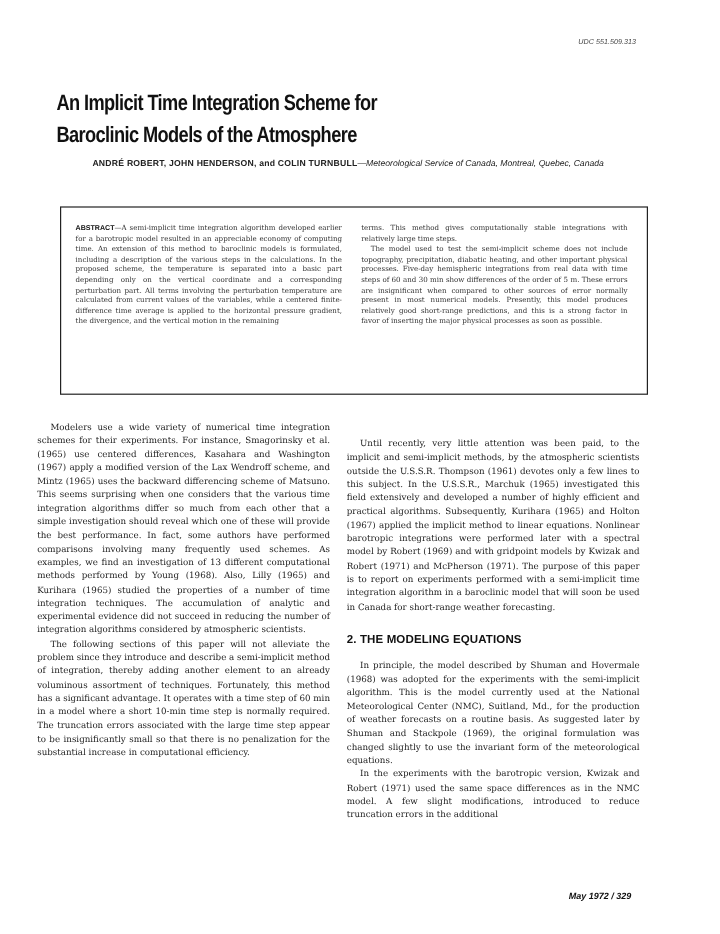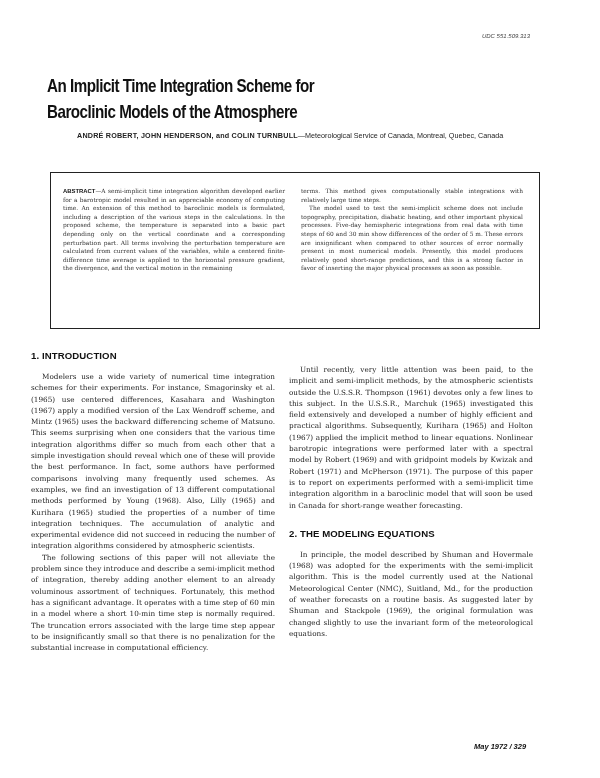--- a/index.html
+++ b/index.html
@@ -19,21 +19,21 @@
       font-weight: bold; font-size: 18.5px; line-height: 26px;
       letter-spacing: -0.6px; transform: scaleX(0.82); transform-origin: left top;
       color: #111;
     }
     .authors {
       position: absolute; left: 49px; top: 131px; width: 460px;
       font-family: "Liberation Sans", sans-serif;
       font-size: 7.2px; line-height: 10px; color: #222;
     }
     .authors .names { font-weight: bold; letter-spacing: 0.2px; margin-left: 28px; }
-    .authors .aff { }
+    .authors .aff { font-style: italic; }
     .abstract-box {
       position: absolute; left: 50px; top: 172px; width: 490px; height: 157px;
       border: 1px solid #222; box-sizing: border-box;
     }
     .abstract-cols {
       position: absolute; left: 12px; top: 14px; right: 16px;
       display: flex; gap: 16px;
     }
     .abstract-col {
       flex: 1; font-size: 5.9px; line-height: 8.6px; text-align: justify;
@@ -83,25 +83,25 @@
       <p><span class="abstract-lead">ABSTRACT</span><span>—A semi-implicit time integration algorithm developed earlier for a barotropic model resulted in an appreciable economy of computing time. An extension of this method to baroclinic models is formulated, including a description of the various steps in the calculations. In the proposed scheme, the temperature is separated into a basic part depending only on the vertical coordinate and a corresponding perturbation part. All terms involving the perturbation temperature are calculated from current values of the variables, while a centered finite-difference time average is applied to the horizontal pressure gradient, the divergence, and the vertical motion in the remaining</span></p>
     </div>
     <div class="abstract-col">
       <p>terms. This method gives computationally stable integrations with relatively large time steps.</p>
       <p>The model used to test the semi-implicit scheme does not include topography, precipitation, diabatic heating, and other important physical processes. Five-day hemispheric integrations from real data with time steps of 60 and 30 min show differences of the order of 5 m. These errors are insignificant when compared to other sources of error normally present in most numerical models. Presently, this model produces relatively good short-range predictions, and this is a strong factor in favor of inserting the major physical processes as soon as possible.</p>
     </div>
   </div>
 </div>
 
 <div class="col col-left">
-  <div class="heading">1. INTRODUCTION</div>
   <p>Modelers use a wide variety of numerical time integration schemes for their experiments. For instance, Smagorinsky et al. (1965) use centered differences, Kasahara and Washington (1967) apply a modified version of the Lax Wendroff scheme, and Mintz (1965) uses the backward differencing scheme of Matsuno. This seems surprising when one considers that the various time integration algorithms differ so much from each other that a simple investigation should reveal which one of these will provide the best performance. In fact, some authors have performed comparisons involving many frequently used schemes. As examples, we find an investigation of 13 different computational methods performed by Young (1968). Also, Lilly (1965) and Kurihara (1965) studied the properties of a number of time integration techniques. The accumulation of analytic and experimental evidence did not succeed in reducing the number of integration algorithms considered by atmospheric scientists.</p>
   <p>The following sections of this paper will not alleviate the problem since they introduce and describe a semi-implicit method of integration, thereby adding another element to an already voluminous assortment of techniques. Fortunately, this method has a significant advantage. It operates with a time step of 60 min in a model where a short 10-min time step is normally required. The truncation errors associated with the large time step appear to be insignificantly small so that there is no penalization for the substantial increase in computational efficiency.</p>
 </div>
 
 <div class="col col-right">
   <p style="margin-top:14px">Until recently, very little attention was been paid, to the implicit and semi-implicit methods, by the atmospheric scientists outside the U.S.S.R. Thompson (1961) devotes only a few lines to this subject. In the U.S.S.R., Marchuk (1965) investigated this field extensively and developed a number of highly efficient and practical algorithms. Subsequently, Kurihara (1965) and Holton (1967) applied the implicit method to linear equations. Nonlinear barotropic integrations were performed later with a spectral model by Robert (1969) and with gridpoint models by Kwizak and Robert (1971) and McPherson (1971). The purpose of this paper is to report on experiments performed with a semi-implicit time integration algorithm in a baroclinic model that will soon be used in Canada for short-range weather forecasting.</p>
   <div class="gap"></div>
   <div class="heading">2. THE MODELING EQUATIONS</div>
   <p>In principle, the model described by Shuman and Hovermale (1968) was adopted for the experiments with the semi-implicit algorithm. This is the model currently used at the National Meteorological Center (NMC), Suitland, Md., for the production of weather forecasts on a routine basis. As suggested later by Shuman and Stackpole (1969), the original formulation was changed slightly to use the invariant form of the meteorological equations.</p>
+  <p>In the experiments with the barotropic version, Kwizak and Robert (1971) used the same space differences as in the NMC model. A few slight modifications, introduced to reduce truncation errors in the additional</p>
 </div>
 
 <div class="footer">May 1972  /  329</div>
 
 </body></html>

